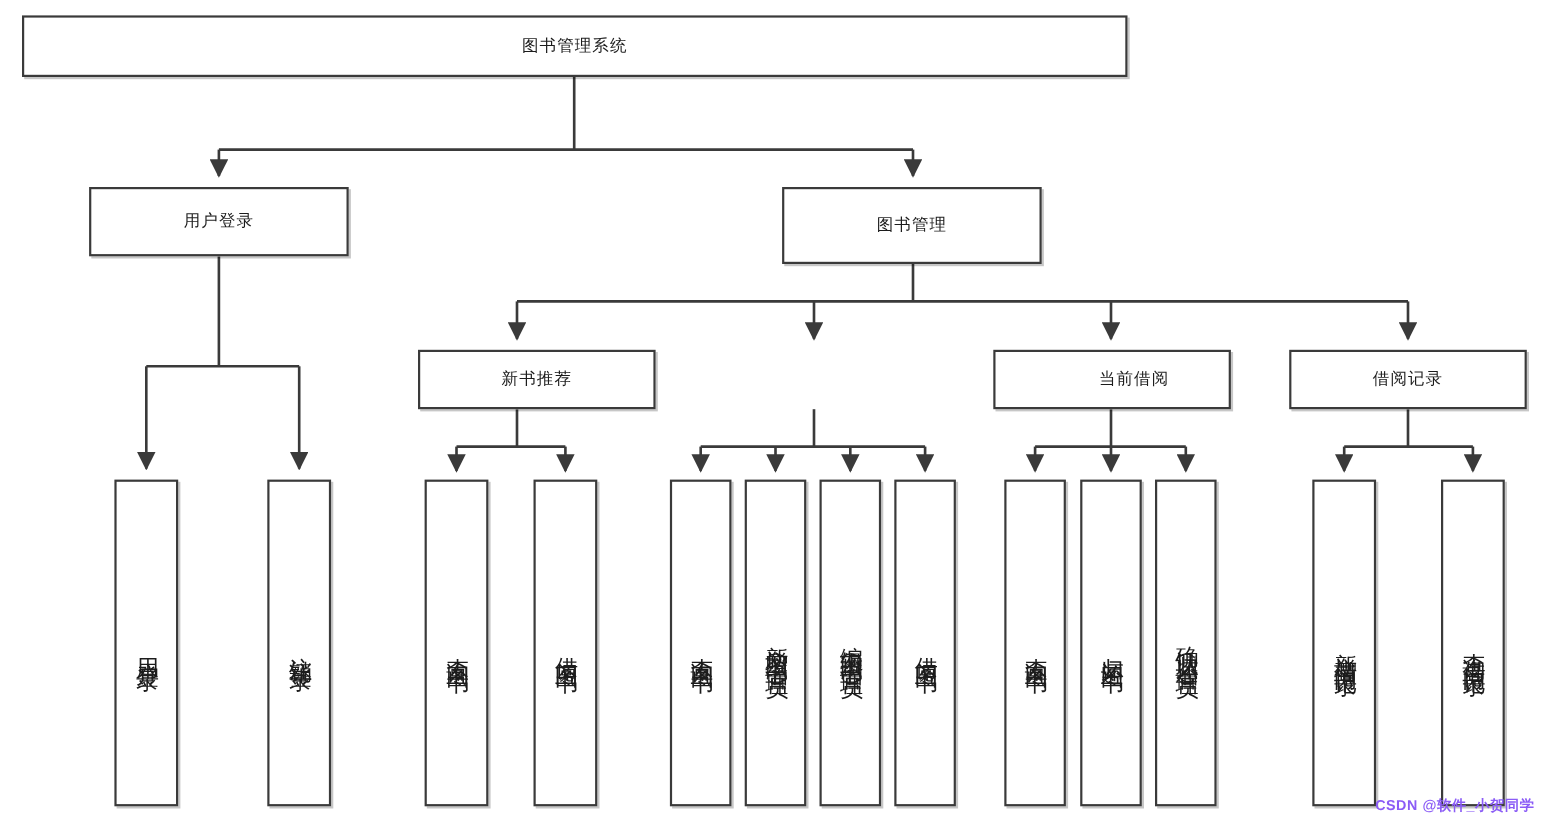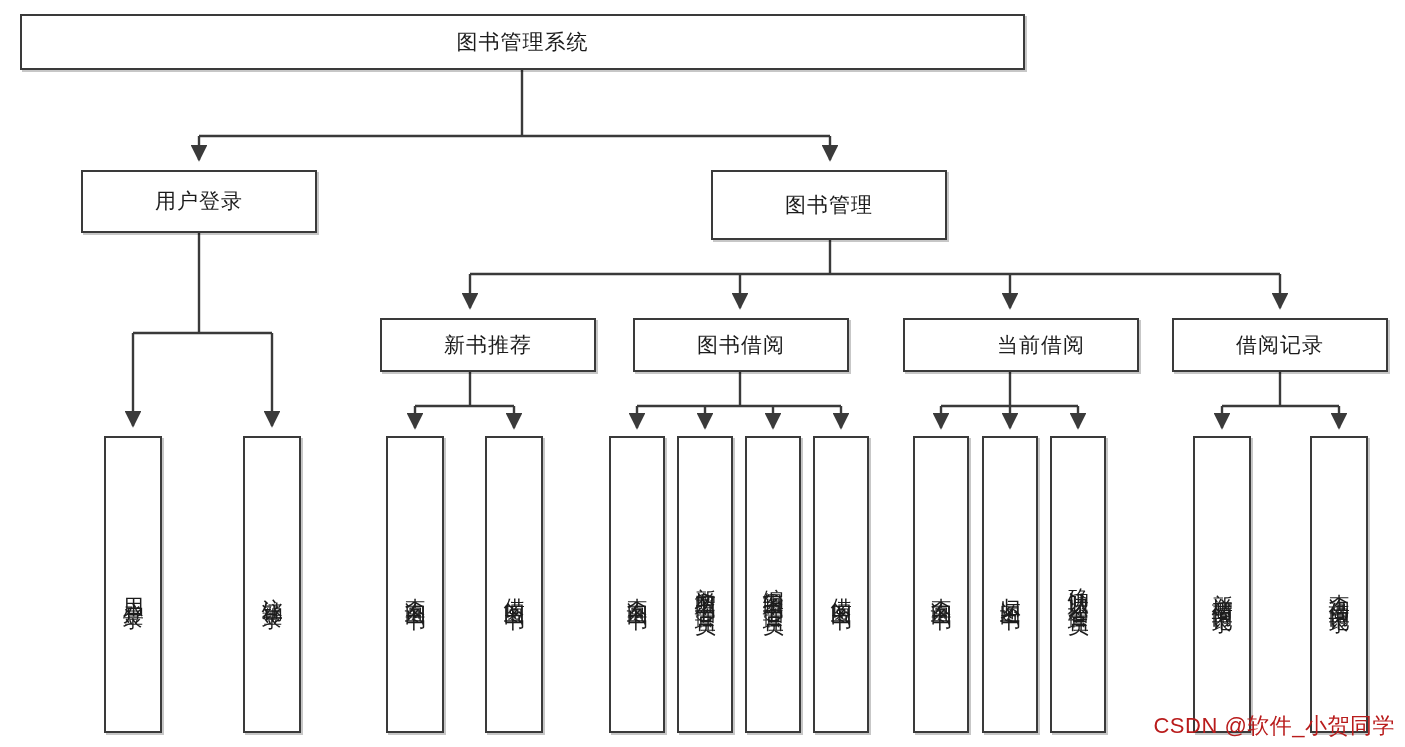--- a/index.html
+++ b/index.html
@@ -29,21 +29,21 @@
   .node {
     position: absolute;
     box-sizing: border-box;
     background: #ffffff;
     border: 2px solid #3a3a3a;
     box-shadow: 2px 2px 0 rgba(0,0,0,0.22);
     display: flex;
     align-items: center;
     justify-content: center;
     color: #1c1c1c;
-    font-size: 21px;
+    font-size: 15px;
     line-height: 1.25;
     letter-spacing: 1px;
     white-space: nowrap;
   }
   .node.leaf {
     writing-mode: vertical-rl;
     text-orientation: upright;
     letter-spacing: 4px;
     font-size: 21px;
     padding-top: 8px;
@@ -57,25 +57,26 @@
   .node.leaf .label {
     writing-mode: vertical-rl;
     text-orientation: upright;
     letter-spacing: 4px;
     text-align: center;
   }
   #watermark {
     position: absolute;
     right: 10px;
     bottom: 6px;
-    font-size: 22px;
-    color: #b91c1c;
+    font-size: 13px;
+    color: #8b5cf6;
     letter-spacing: 0.5px;
     user-select: none;
     white-space: nowrap;
+    font-weight: bold;
   }
 </style>
 </head>
 <body>
 
 <div id="canvas">
 
   <svg class="edges" viewBox="0 0 1405 747">
     <defs>
       <marker id="arrow" viewBox="0 0 10 10" refX="9" refY="5" markerWidth="7" markerHeight="7" orient="auto-start-reverse">
@@ -133,24 +134,21 @@
   <div class="node" style="left:81px; top:170px; width:236px; height:63px;">
     <span class="label">用户登录</span>
   </div>
   <div class="node" style="left:711px; top:170px; width:236px; height:70px;">
     <span class="label">图书管理</span>
   </div>
 
   <div class="node" style="left:380px; top:318px; width:216px; height:54px;">
     <span class="label">新书推荐</span>
   </div>
-  <div class="node" style="left:633px; top:318px; width:216px; height:54px;">
-    <span class="label">图书借阅</span>
-  </div>
-  <div class="node" style="left:903px; top:318px; width:236px; height:54px;padding-left:40px;">
+  <div class="node" style="left:903px; top:318px; width:216px; height:54px;padding-left:40px;">
     <span class="label">当前借阅</span>
   </div>
   <div class="node" style="left:1172px; top:318px; width:216px; height:54px;font-family:Liberation Serif, serif;">
     <span class="label">借阅记录</span>
   </div>
 
   <div class="node leaf" style="left:104px; top:436px; width:58px; height:297px;">
     <span class="label">用户登录</span>
   </div>
   <div class="node leaf" style="left:243px; top:436px; width:58px; height:297px;">

